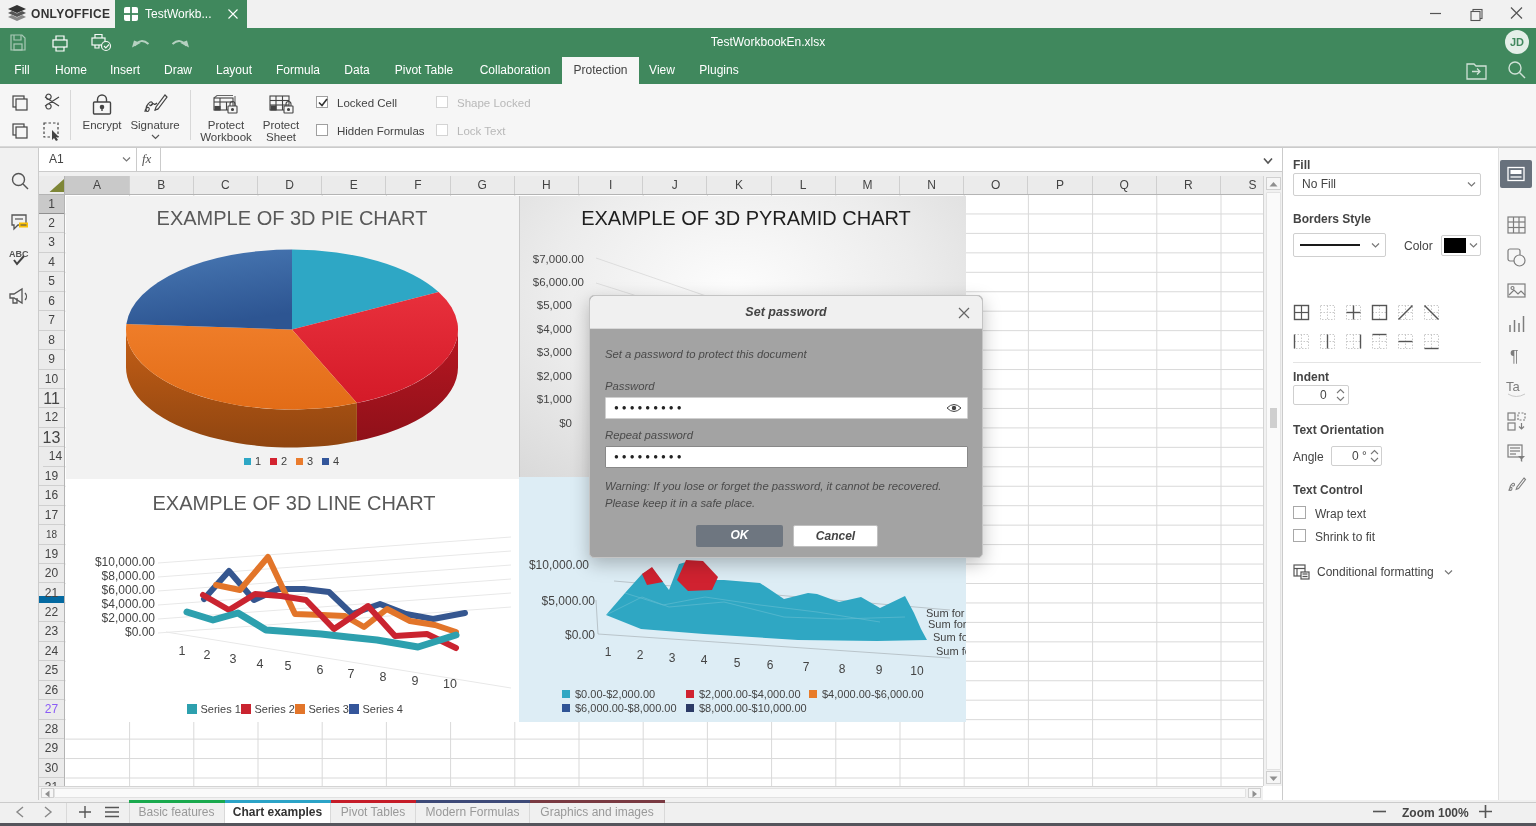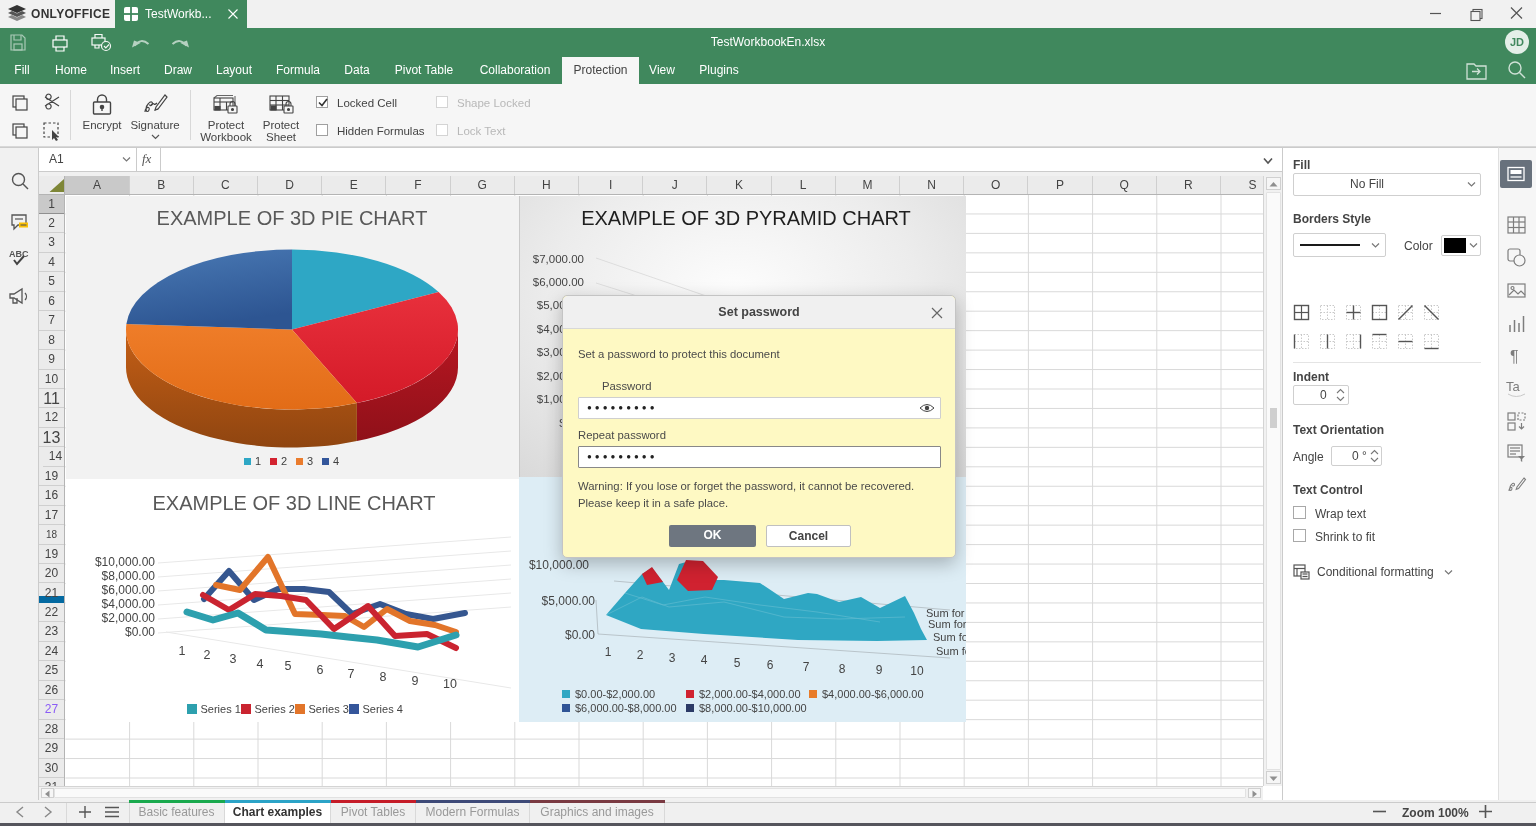--- a/index.html
+++ b/index.html
@@ -39,21 +39,21 @@
 
 #rightpanel { left:1282px; top:147px; width:216px; height:656px; background:#fff; border-left:1px solid #cbcbcb; border-top:1px solid #cbcbcb;}
 #iconstrip { left:1498px; top:147px; width:38px; height:656px; background:#f6f6f6; border-left:1px solid #e0e0e0; border-top:1px solid #cbcbcb;}
 .plabel { position:absolute; font-size:12px; font-weight:bold; color:#444; }
 .ptext { position:absolute; font-size:12px; color:#444; }
 .pselect { position:absolute; background:#fff; border:1px solid #cfcfcf; border-radius:2px; }
 
 #statusbar { left:0; top:800px; width:1536px; height:23px; background:#f0f0f0; }
 #bottomstrip { left:0; top:823px; width:1536px; height:3px; background:#55555c; }
 
-#dialog { left:562px; top:295px; width:394px; height:263px; background:#fef9c3; border:1px solid #c4c4c4; border-radius:5px; box-shadow:0 6px 18px rgba(0,0,0,0.25); }
+#dialog { left:589px; top:295px; width:394px; height:263px; background:#a3a3a3; border:1px solid #c4c4c4; border-radius:5px; box-shadow:0 6px 18px rgba(0,0,0,0.25);font-style:italic; }
 #dlghead { position:absolute; left:0; top:0; right:0; height:33px; background:#f0f0f0; border-bottom:1px solid #d8d8d8; border-radius:5px 5px 0 0; text-align:center; font-size:12.5px; font-weight:bold; color:#444; line-height:33px; }
 .dlgtext { position:absolute; font-size:11.3px; color:#4a4a4a; }
 .dlginput { position:absolute; left:15px; width:363px; height:22px; background:#fff; border:1px solid #cfcfcf; border-radius:1px; font-size:8px; letter-spacing:3px; color:#222; padding-left:8px; line-height:20px; }
 .dlgbtn { position:absolute; top:229px; height:22px; font-size:12px; font-weight:bold; text-align:center; line-height:21px; border-radius:2px; }
 </style>
 </head>
 <body>
 <div id="app">
 
   <div class="abs" id="titlebar"></div>
@@ -513,21 +513,21 @@
       <text x="303" y="221" font-size="11" fill="#444">$4,000.00-$6,000.00</text>
       <rect x="43" y="227" width="8" height="8" fill="#2f5496"></rect>
       <text x="56" y="235" font-size="11" fill="#444">$6,000.00-$8,000.00</text>
       <rect x="167" y="227" width="8" height="8" fill="#2b3a66"></rect>
       <text x="180" y="235" font-size="11" fill="#444">$8,000.00-$10,000.00</text>
     </svg>
 
   <div class="abs" id="rightpanel"></div>
   <div class="plabel" style="left:1293px;top:158px;">Fill</div>
 <div class="pselect" style="left:1293px;top:173px;width:188px;height:23px;"></div>
-<div class="ptext" style="left:1302px;top:177px;margin-left:48px;">No Fill</div>
+<div class="ptext" style="left:1302px;top:177px;">No Fill</div>
 <svg class="abs" style="left:1467px;top:181px" width="9" height="7" viewBox="0 0 9 7">
       <path d="M1 1.5 L4.5 5 L8 1.5" stroke="#777" fill="none" stroke-width="1.2"></path>
     </svg>
 <div class="plabel" style="left:1293px;top:212px;">Borders Style</div>
 <div class="pselect" style="left:1293px;top:233px;width:93px;height:24px;"></div>
 <div class="abs" style="left:1300px;top:244px;width:60px;height:2px;background:#1a1a1a;"></div>
 <svg class="abs" style="left:1371px;top:242px" width="9" height="7" viewBox="0 0 9 7">
       <path d="M1 1.5 L4.5 5 L8 1.5" stroke="#777" fill="none" stroke-width="1.2"></path>
     </svg>
 <div class="ptext" style="left:1404px;top:239px;">Color</div>
@@ -745,21 +745,21 @@
 <div class="abs" style="left:333px;top:823px;width:404px;height:3px;background:#20202a;"></div>
 <div class="abs" style="left:737px;top:823px;width:799px;height:3px;background:#62626a;"></div>
   <div class="abs" id="bottomstrip"></div>
 
   <div class="abs" id="dialog">
     <div id="dlghead">Set password</div>
     <svg class="abs" style="left:368px;top:11px" width="12" height="12" viewBox="0 0 12 12">
         <path d="M1 1 L11 11 M11 1 L1 11" stroke="#666" stroke-width="1.2"></path>
       </svg>
     <div class="dlgtext" style="left:15px; top:52px;">Set a password to protect this document</div>
-    <div class="dlgtext" style="left:15px; top:84px;margin-left:24px;">Password</div>
+    <div class="dlgtext" style="left:15px; top:84px;">Password</div>
     <div class="dlginput" style="top:101px;">●●●●●●●●●</div>
     <svg class="abs" style="left:356px;top:106px" width="16" height="12" viewBox="0 0 16 12">
       <path d="M1 6 Q8 -1 15 6 Q8 13 1 6 Z" fill="none" stroke="#444" stroke-width="1"></path>
       <circle cx="8" cy="6" r="2.2" fill="#444"></circle>
     </svg>
     <div class="dlgtext" style="left:15px; top:133px;">Repeat password</div>
     <div class="dlginput" style="top:150px; border-color:#888;">●●●●●●●●●</div>
     <div class="dlgtext" style="left:15px; top:182px; width:362px; line-height:17px;">Warning: If you lose or forget the password, it cannot be recovered. Please keep it in a safe place.</div>
     <div class="dlgbtn" style="left:106px; width:87px; background:#6e7680; color:#fff;">OK</div>
     <div class="dlgbtn" style="left:203px; width:85px; background:#fff; border:1px solid #c0c0c0; color:#444;">Cancel</div>

